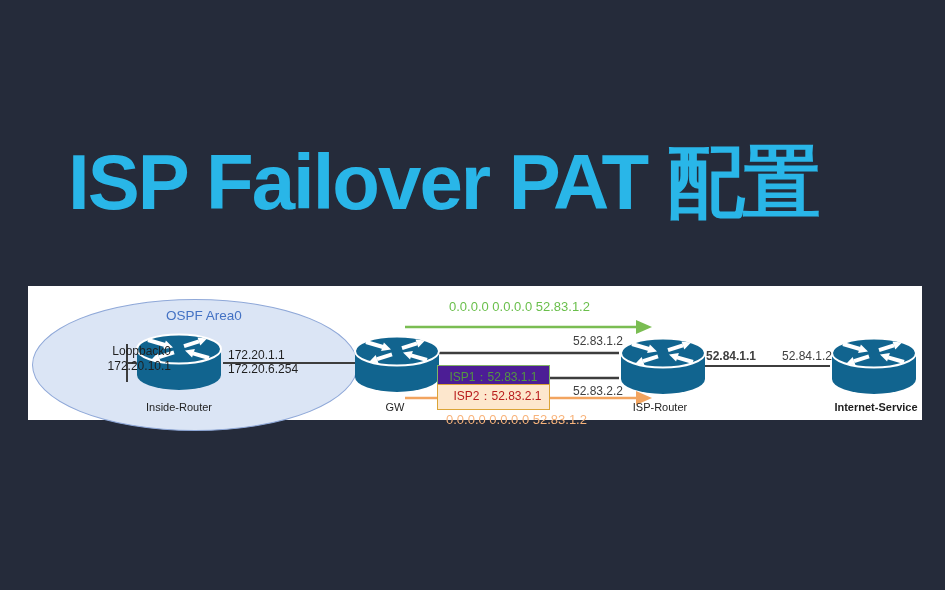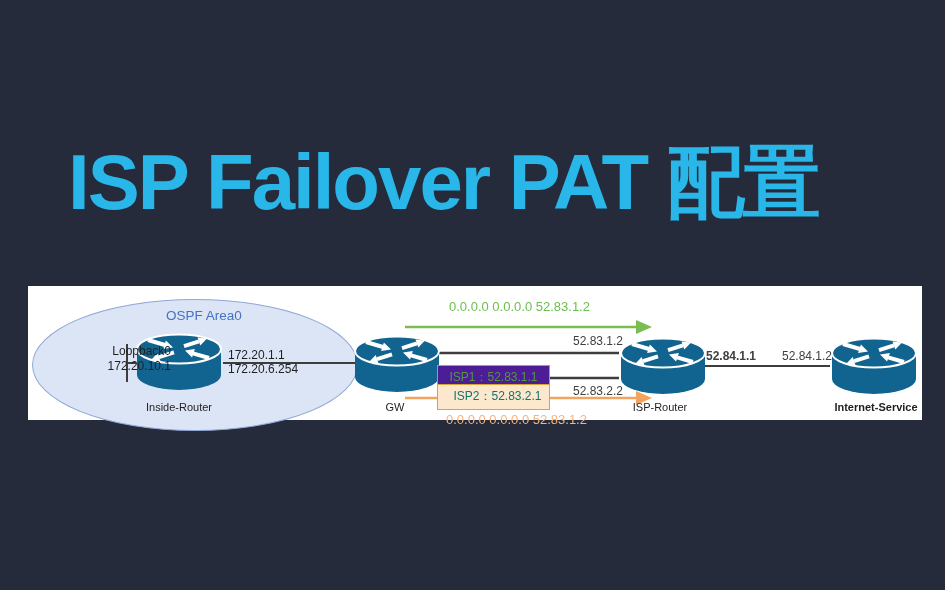--- a/index.html
+++ b/index.html
@@ -88,21 +88,21 @@
 
   .isp-box {
     position:absolute;
     left:409px; width:113px; height:26px;
     line-height:23px;
     text-align:center;
     font-size:12px;
     white-space:nowrap;
   }
   .isp-box.isp1 { top:37px; background:#4c1d95; border:1.5px solid #82b366; color:#549742;margin-top:42px; }
-  .isp-box.isp2 { top:98px; background:#fde7cd; border:1.5px solid #dba437; color:#0f766e;padding-left:8px; }
+  .isp-box.isp2 { top:98px; background:#fde7cd; border:1.5px solid #dba437; color:#b91c1c;padding-left:8px; }
 
   .ip-label {
     position:absolute;
     font-size:12px;
     color:#404040;
     text-align:center;
     white-space:nowrap;
   }
 </style>
 </head>

